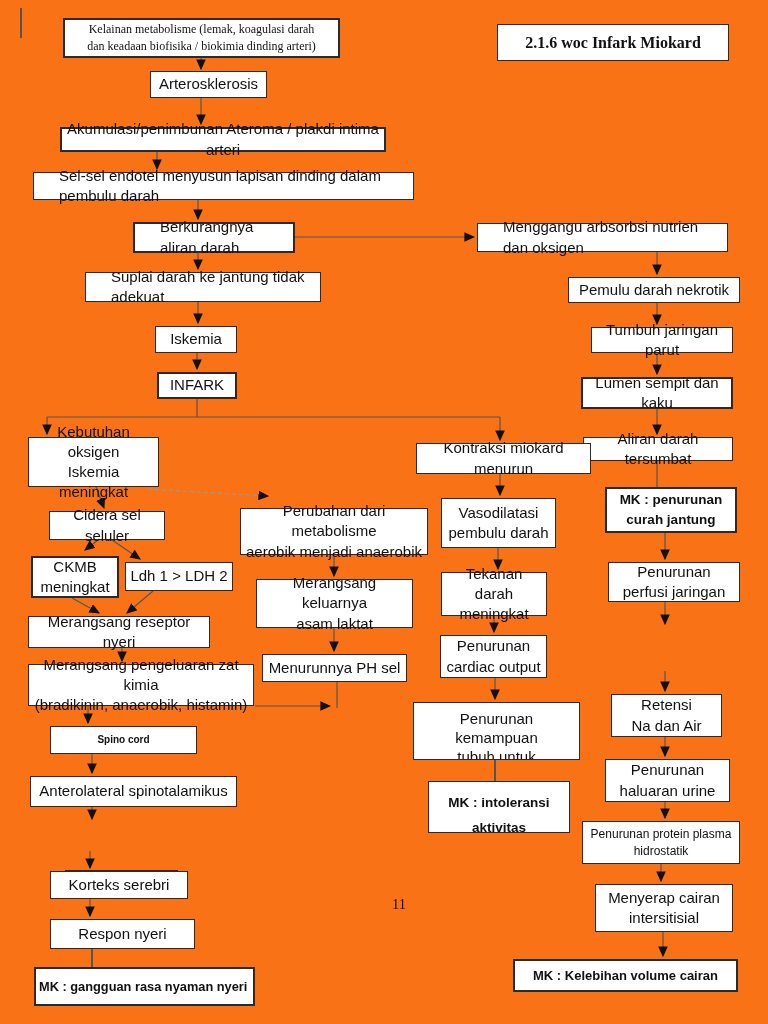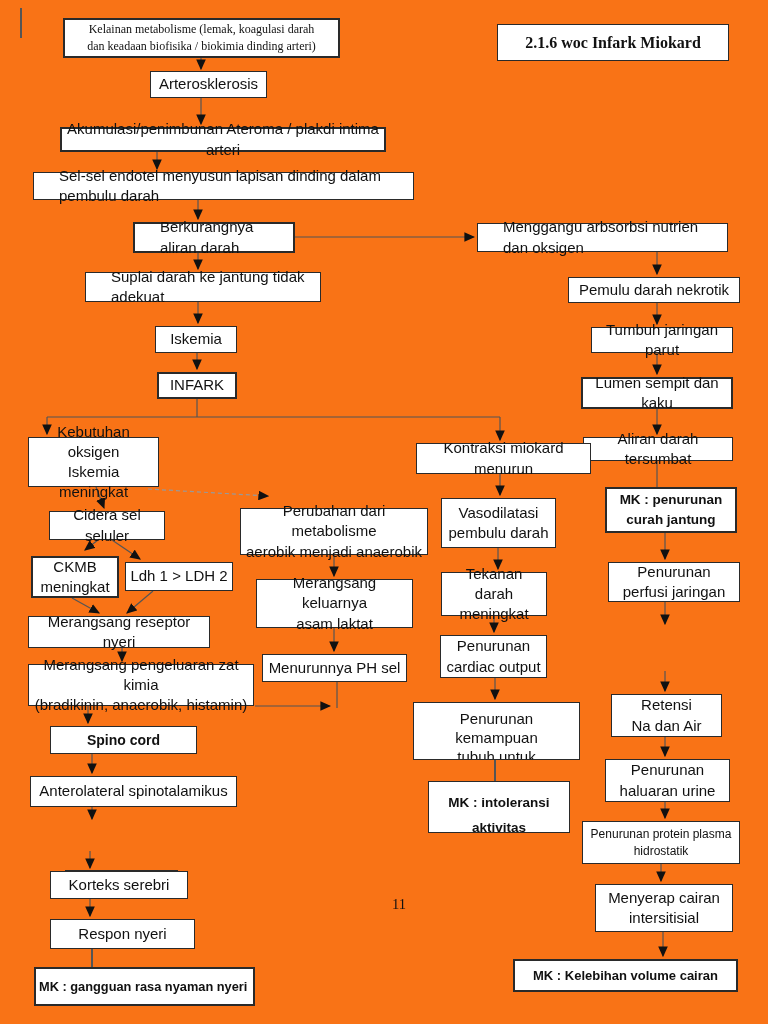--- a/index.html
+++ b/index.html
@@ -45,21 +45,21 @@
   #n-vasodilatasi{left:441px;top:498px;width:115px;height:50px;}
   #n-ckmb{left:31px;top:556px;width:88px;height:42px;border-width:2.4px;}
   #n-ldh{left:125px;top:562px;width:108px;height:29px;}
   #n-keluarnya{left:256px;top:579px;width:157px;height:49px;}
   #n-tekanan{left:441px;top:572px;width:106px;height:44px;}
   #n-reseptor{left:28px;top:616px;width:182px;height:32px;}
   #n-cardiac{left:440px;top:635px;width:107px;height:43px;}
   #n-ph{left:262px;top:654px;width:145px;height:28px;}
   #n-zat{left:28px;top:664px;width:226px;height:42px;}
   #n-kemampuan{left:413px;top:702px;width:167px;height:58px;line-height:19px;padding-top:6px;}
-  #n-spino{left:50px;top:726px;width:147px;height:28px;font-size:14px;}
+  #n-spino{left:50px;top:726px;width:147px;height:28px;font-size:10px;}
   #n-intoleransi{left:428px;top:781px;width:142px;height:52px;font-size:13.5px;line-height:25px;padding-top:8px;}
   #n-anterolateral{left:30px;top:776px;width:207px;height:31px;}
   #n-talamus{left:65px;top:822px;width:113px;height:29px;margin-top:48px;}
   #n-korteks{left:50px;top:871px;width:138px;height:28px;}
   #n-respon{left:50px;top:919px;width:145px;height:30px;}
   #n-mk_nyeri{left:34px;top:967px;width:221px;height:39px;font-size:12.8px;padding-left:3px;}
   #pageno{position:absolute;left:392px;top:896px;font-size:14.5px;border:none;background:none;}
 </style>
 </head>
 <body>

